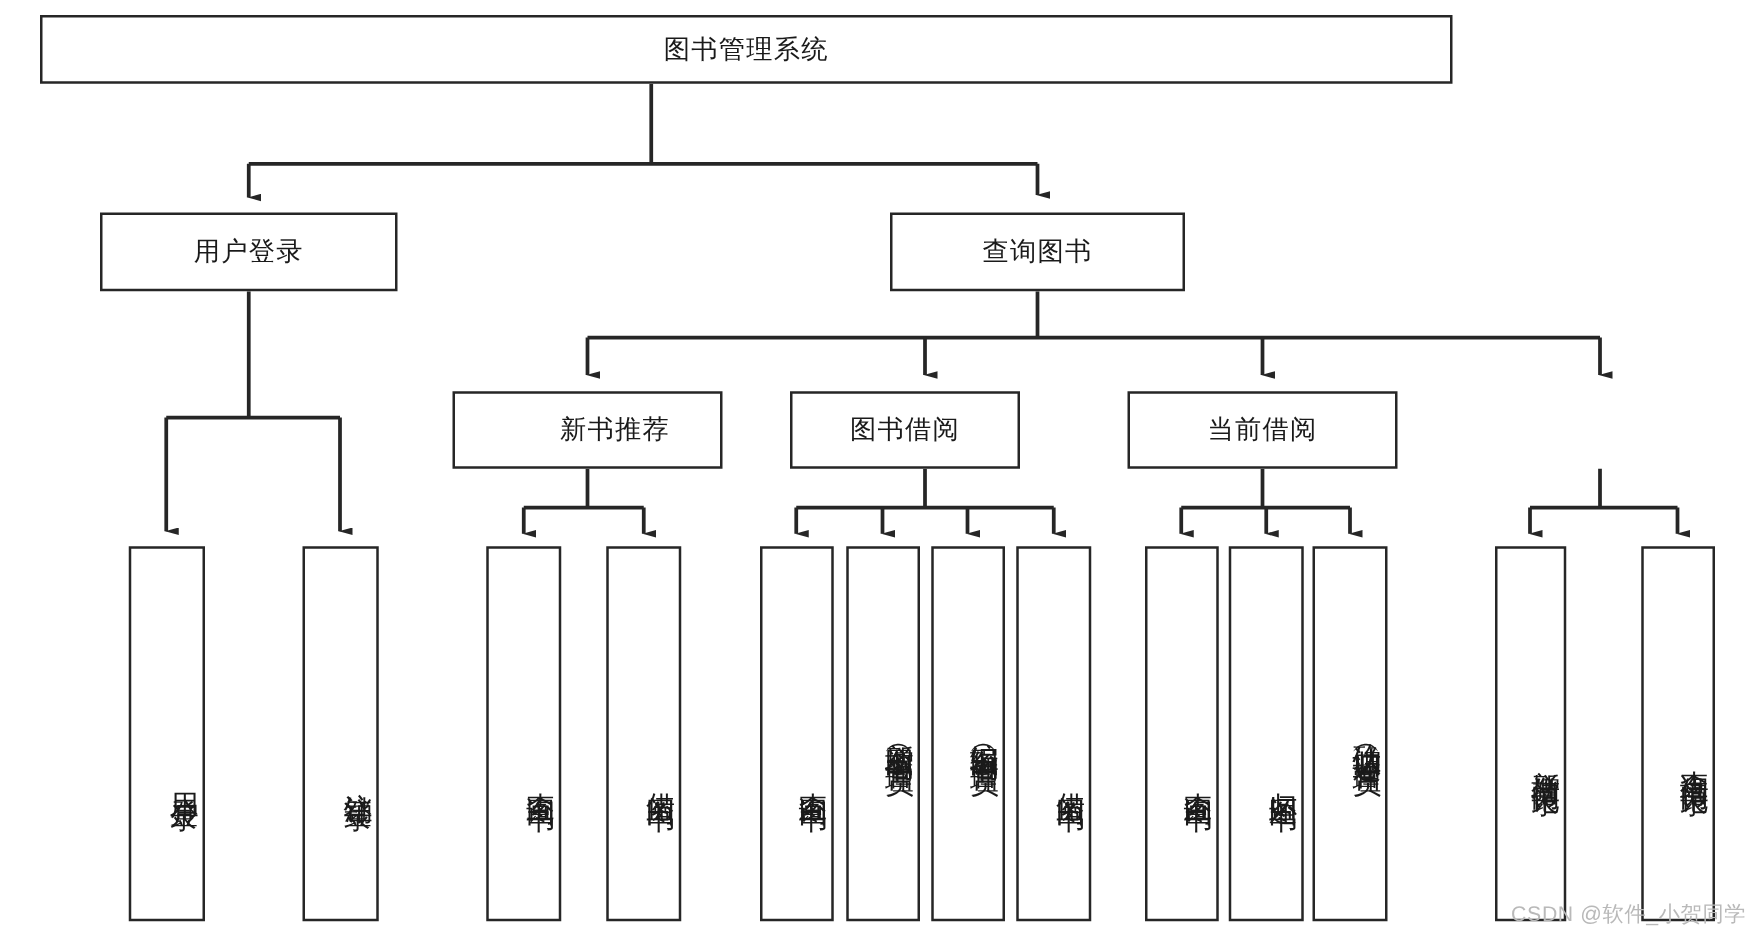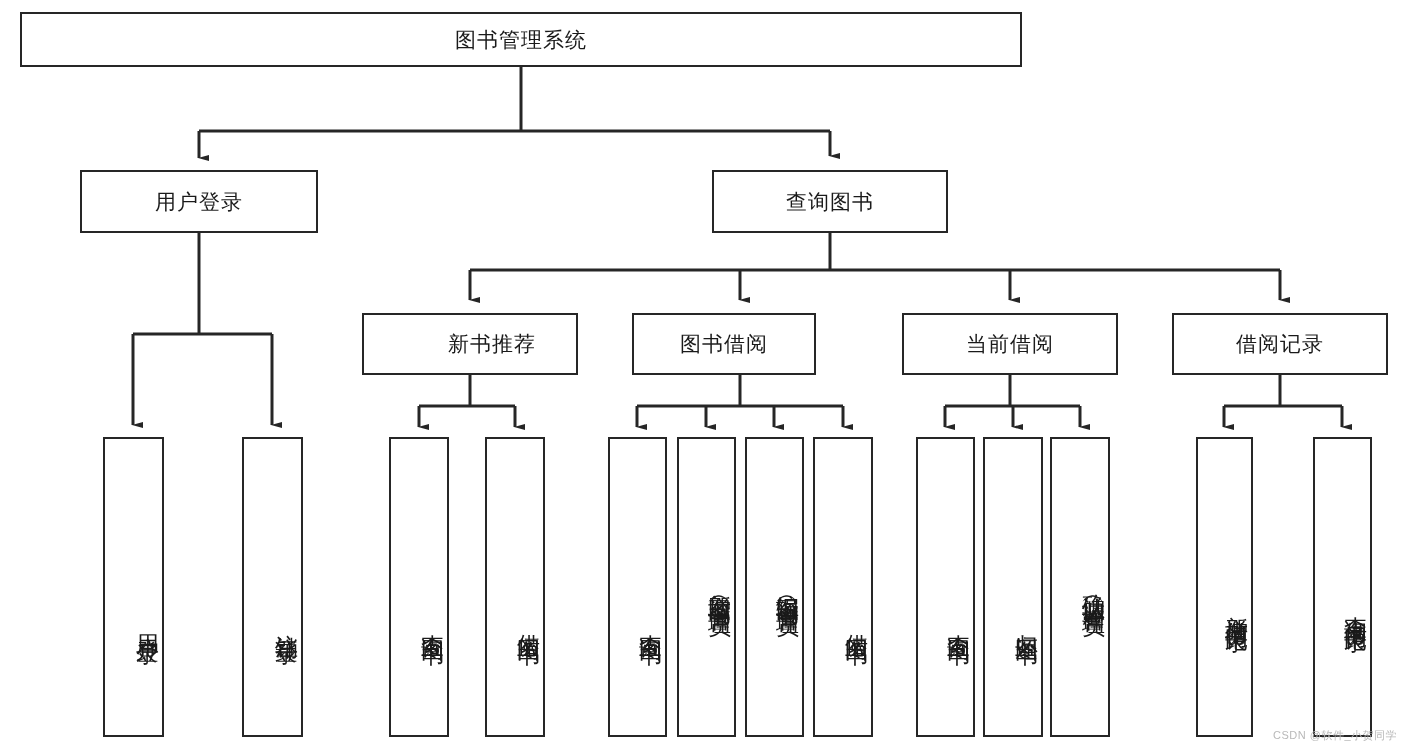--- a/index.html
+++ b/index.html
@@ -57,21 +57,21 @@
     padding-top: 4px;
   }
   .node-label {
     display: block;
     white-space: nowrap;
   }
   #watermark {
     position: absolute;
     right: 8px;
     bottom: 4px;
-    font-size: 11px;
+    font-size: 17px;
     color: #b9b9b9;
     letter-spacing: 0.5px;
     z-index: 5;
     white-space: nowrap;
   }
 </style>
 </head>
 <body>
 
 <div id="diagram-root">
@@ -119,42 +119,39 @@
       <path d="M 1013,406 L 1013,427" marker-end="url(#arrowhead)"></path>
       <path d="M 1080,406 L 1080,427" marker-end="url(#arrowhead)"></path>
 
       <path d="M 1280,375 L 1280,406"></path>
       <path d="M 1224,406 L 1342,406"></path>
       <path d="M 1224,406 L 1224,427" marker-end="url(#arrowhead)"></path>
       <path d="M 1342,406 L 1342,427" marker-end="url(#arrowhead)"></path>
     </g>
   </svg>
 
-  <div class="node horiz" style="left:20px; top:12px; width:1002px; height:55px;">
+  <div class="node horiz" style="left:32px; top:12px; width:1130px; height:55px;">
     <span class="node-label">图书管理系统</span>
   </div>
 
   <div class="node horiz" style="left:80px; top:170px; width:238px; height:63px;">
     <span class="node-label">用户登录</span>
   </div>
   <div class="node horiz" style="left:712px; top:170px; width:236px; height:63px;">
     <span class="node-label">查询图书</span>
   </div>
 
   <div class="node horiz" style="left:362px; top:313px; width:216px; height:62px;padding-left:44px;">
     <span class="node-label">新书推荐</span>
   </div>
   <div class="node horiz" style="left:632px; top:313px; width:184px; height:62px;">
     <span class="node-label">图书借阅</span>
   </div>
   <div class="node horiz" style="left:902px; top:313px; width:216px; height:62px;justify-content:center;">
     <span class="node-label">当前借阅</span>
-  </div>
-  <div class="node horiz" style="left:1172px; top:313px; width:216px; height:62px;">
-    <span class="node-label">借阅记录</span>
   </div>
 
   <div class="node vert" style="left:103px; top:437px; width:61px; height:300px; padding-top:70px;">
     <span class="node-label">用户登录</span>
   </div>
   <div class="node vert" style="left:242px; top:437px; width:61px; height:300px; padding-top:70px;">
     <span class="node-label">注销登录</span>
   </div>
 
   <div class="node vert" style="left:389px; top:437px; width:60px; height:300px; padding-top:70px;">

